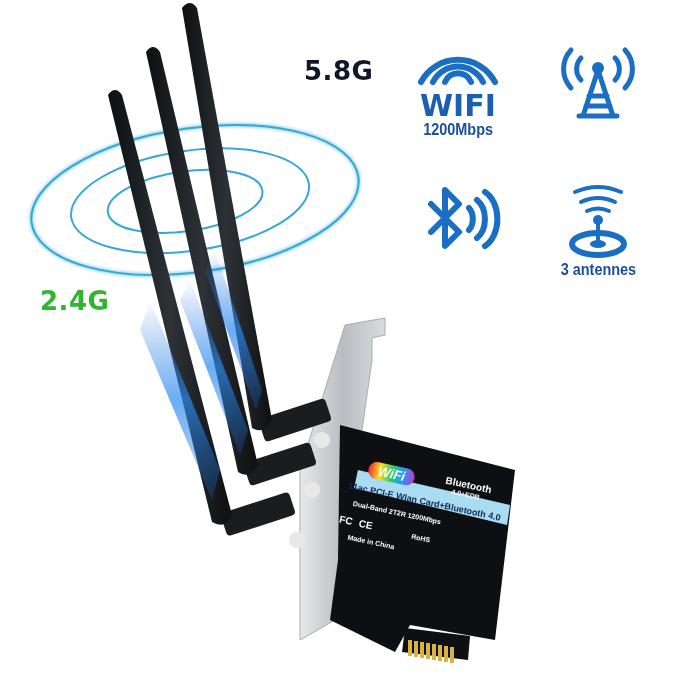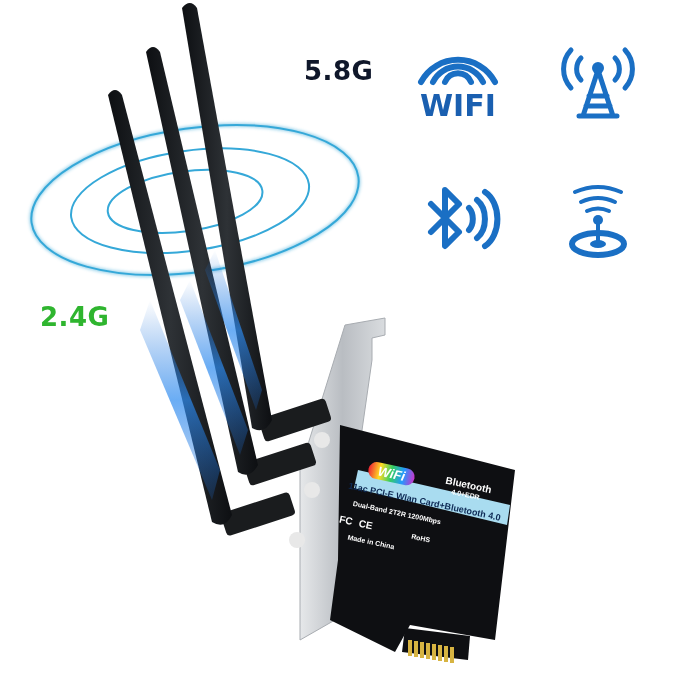--- a/index.html
+++ b/index.html
@@ -92,31 +92,32 @@
   <div class="abs card-text" style="left:108px;top:16px;font-size:7px;color:#fff;">4.0+EDR</div>
   <div class="abs card-text" style="left:6px;top:30px;font-size:9px;color:#0e2a55;">11ac PCI-E Wlan Card+Bluetooth 4.0</div>
   <div class="abs card-text" style="left:14px;top:48px;font-size:7px;color:#fff;">Dual-Band 2T2R 1200Mbps</div>
   <div class="abs card-text" style="left:4px;top:64px;font-size:10px;color:#fff;">FC</div>
   <div class="abs card-text" style="left:24px;top:64px;font-size:10px;color:#fff;">CE</div>
   <div class="abs card-text" style="left:78px;top:68px;font-size:7px;color:#fff;">RoHS</div>
   <div class="abs card-text" style="left:16px;top:82px;font-size:7px;color:#fff;">Made in China</div>
 </div>
 
 <div class="abs band-label" style="left:260px;top:56px;color:#0f172a;margin-left:44px;">5.8G</div>
-<div class="abs band-label" style="left:40px;top:302px;color:#2fb52f;">2.4G</div>
+<div class="abs band-label" style="left:40px;top:286px;color:#2fb52f;">2.4G</div>
 
 <div class="feat" style="left:388px;top:40px;">
   <svg width="90" height="80" viewBox="0 0 90 80">
     <g fill="none" stroke="#1a6fc4" stroke-width="6" stroke-linecap="round">
       <path d="M8,42 A42,42 0 0 1 82,42"></path>
       <path d="M20,42 A28,28 0 0 1 70,42"></path>
       <path d="M32,42 A14,14 0 0 1 58,42"></path>
     </g>
     <text x="45" y="76" text-anchor="middle" font-family="DejaVu Sans, sans-serif" font-weight="bold" font-size="30" fill="#1a5fb0">WIFI</text>
   </svg>
+  <div><span class="feat-label">1200Mbps</span></div>
 </div>
 
 <div class="feat" style="left:528px;top:40px;">
   <svg width="90" height="80" viewBox="0 0 90 80">
     <g fill="none" stroke="#1a6fc4" stroke-width="5" stroke-linecap="round">
       <path d="M18,10 A28,28 0 0 0 18,48"></path>
         <path d="M72,10 A28,28 0 0 1 72,48"></path>
       <path d="M28,18 A16,16 0 0 0 28,40"></path>
         <path d="M62,18 A16,16 0 0 1 62,40"></path>
       <path d="M45,30 L30,76 M45,30 L60,76 M36,56 L54,56 M33,66 L57,66 M26,76 L64,76"></path>
@@ -141,13 +142,14 @@
     <g fill="none" stroke="#1a6fc4" stroke-linecap="round">
       <path d="M22,12 Q45,2 68,12" stroke-width="4"></path>
       <path d="M28,22 Q45,14 62,22" stroke-width="4"></path>
       <path d="M34,31 Q45,26 56,31" stroke-width="4"></path>
       <ellipse cx="45" cy="64" rx="26" ry="11" stroke-width="6"></ellipse>
       <path d="M45,40 L45,64" stroke-width="4"></path>
     </g>
     <circle cx="45" cy="40" r="5" fill="#1a6fc4"></circle>
     <ellipse cx="45" cy="64" rx="8" ry="4" fill="#1a6fc4"></ellipse>
   </svg>
+  <div><span class="feat-label">3 antennes</span></div>
 </div>
 
 </body></html>

